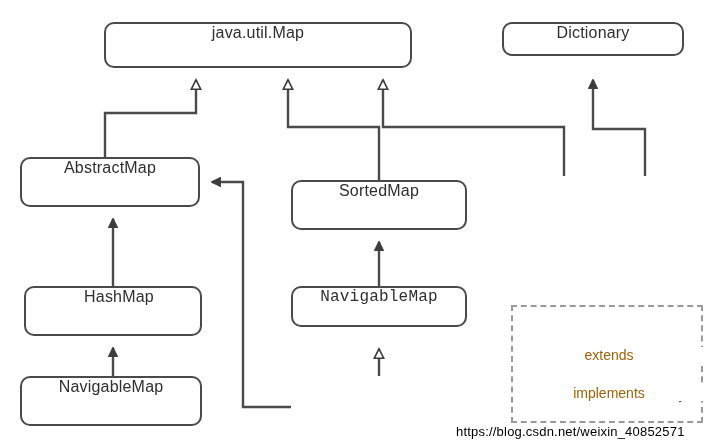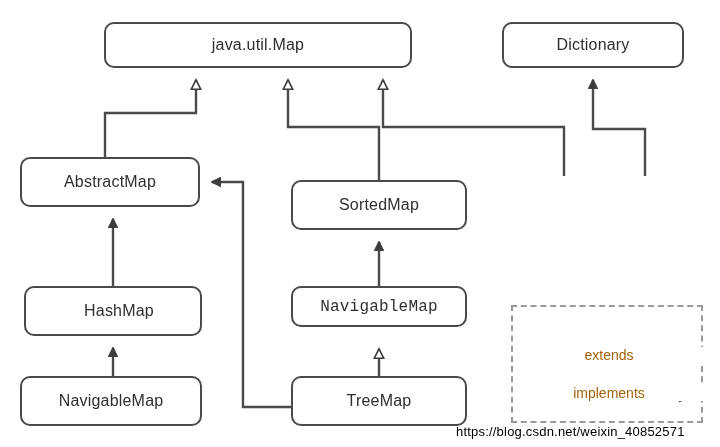--- a/index.html
+++ b/index.html
@@ -15,21 +15,20 @@
     overflow: hidden;
     font-family: "Liberation Sans", sans-serif;
   }
   .node {
     position: absolute;
     box-sizing: border-box;
     border: 2px solid #4a4a4a;
     border-radius: 10px;
     background: #ffffff;
     display: flex;
-    align-items: center;
     justify-content: center;
     color: #2f2f2f;
     font-size: 16px;
     letter-spacing: 0.2px;
     z-index: 3;
   }
   .node-label {
     white-space: nowrap;
   }
   #edge-layer {
@@ -121,21 +120,21 @@
       <path d="M 379,376 L 379,349" marker-end="url(#hollowHead)"></path>
 
       <path d="M 291,407 L 243,407 L 243,182 L 212,182" marker-end="url(#solidHead)"></path>
     </g>
   </svg>
 
   <div class="node" style="left:104px; top:22px; width:308px; height:46px;">
     <span class="node-label">java.util.Map</span>
   </div>
 
-  <div class="node" style="left:502px; top:22px; width:182px; height:46px;">
+  <div class="node" style="left:502px; top:22px; width:182px; height:34px;">
     <span class="node-label">Dictionary</span>
   </div>
 
   <div class="node" style="left:20px; top:157px; width:180px; height:50px;">
     <span class="node-label">AbstractMap</span>
   </div>
 
   <div class="node" style="left:291px; top:180px; width:176px; height:50px;">
     <span class="node-label">SortedMap</span>
   </div>
@@ -146,23 +145,20 @@
   </div>
 
   <div class="node" style="left:291px; top:286px; width:176px; height:41px;font-family:Liberation Mono, monospace;">
     <span class="node-label">NavigableMap</span>
   </div>
 
   <div class="node" style="left:20px; top:376px; width:182px; height:50px;">
     <span class="node-label">NavigableMap</span>
   </div>
 
-  <div class="node" style="left:291px; top:376px; width:176px; height:50px;">
-    <span class="node-label">TreeMap</span>
-  </div>
 
   <div class="legend-box">
 
     <div class="legend-row" style="top:40px;">
       <svg class="legend-svg" width="192" height="22" viewBox="0 0 192 22" xmlns="http://www.w3.org/2000/svg">
         <defs>
           <marker id="legendSolid" markerWidth="12" markerHeight="12" refX="10" refY="6" orient="auto" markerUnits="userSpaceOnUse">
             <path d="M1,1.4 L11,6 L1,10.6 Z" fill="#3c3c3c" stroke="#3c3c3c" stroke-width="1"></path>
           </marker>
         </defs>

